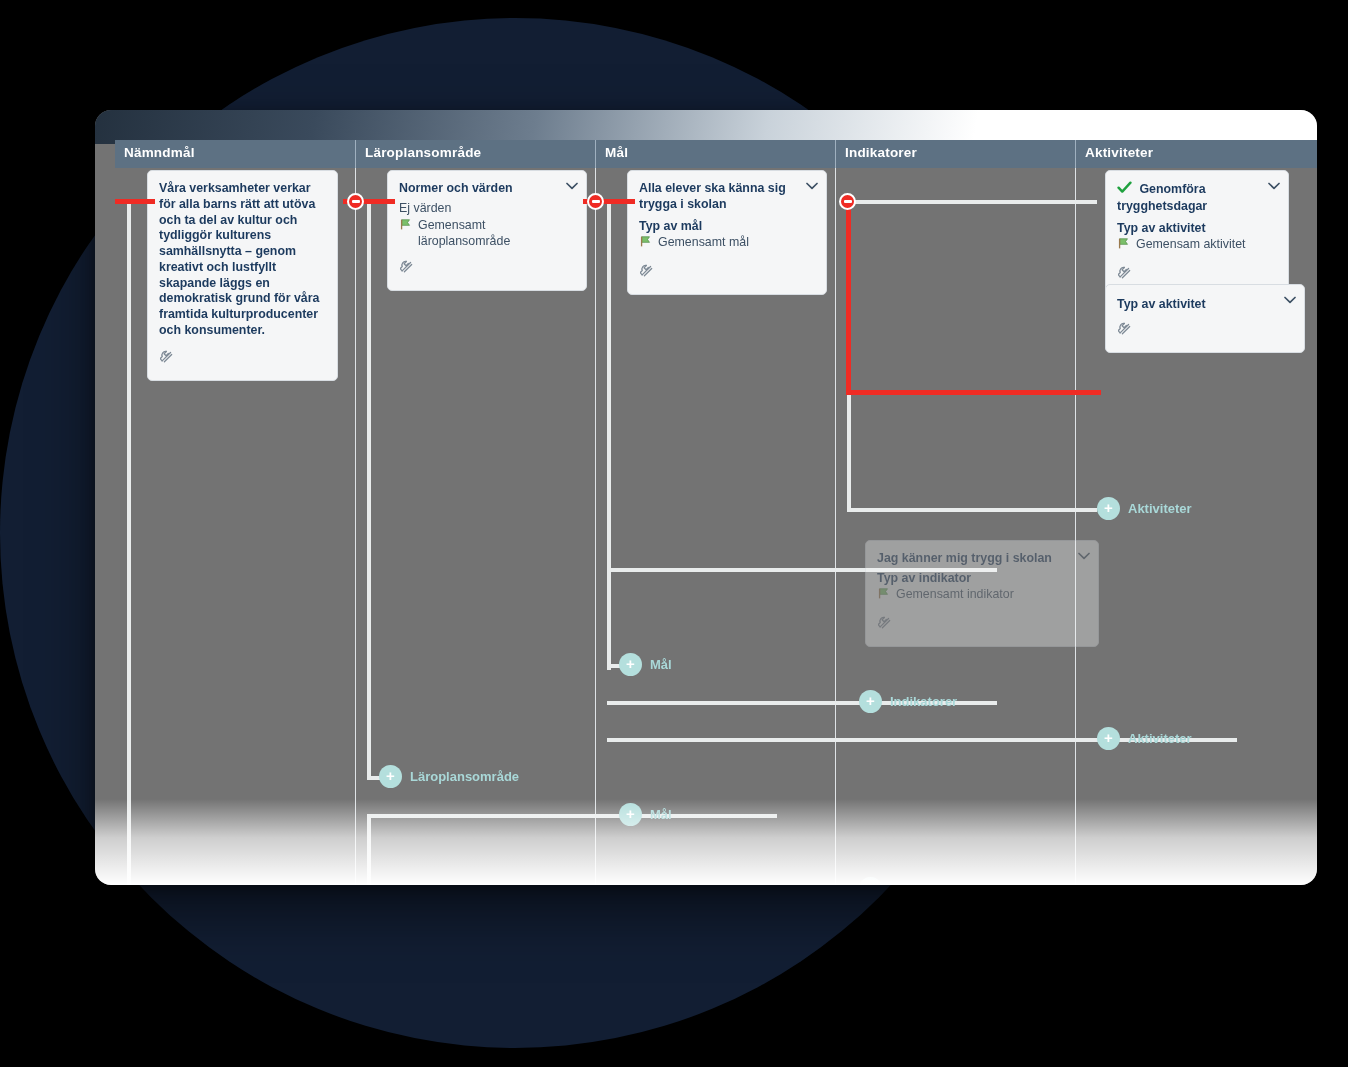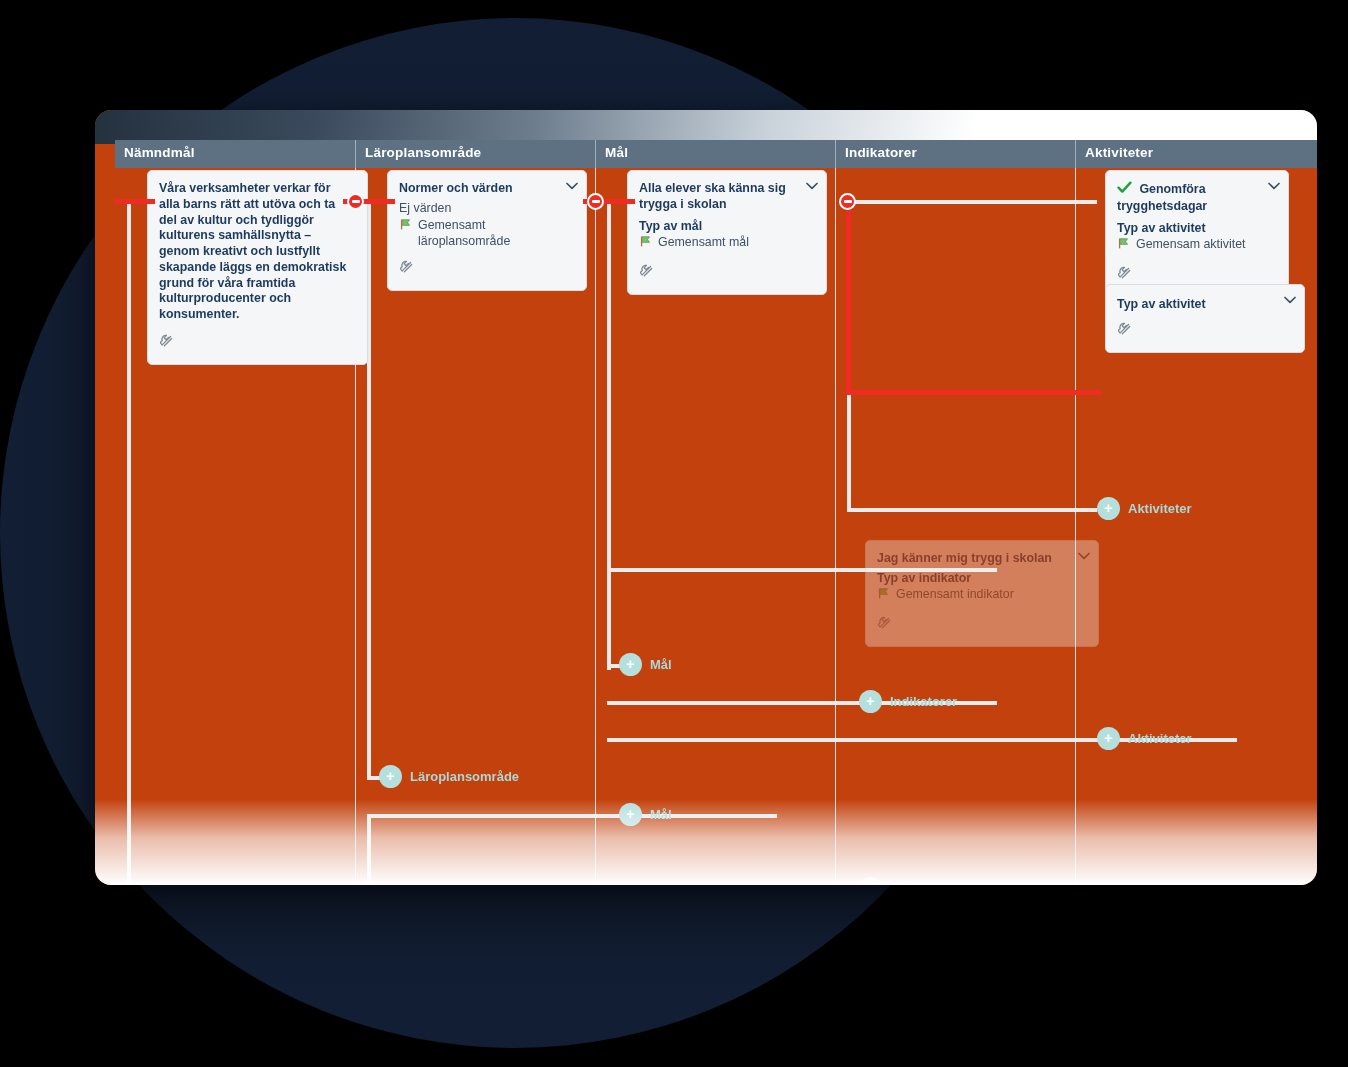--- a/index.html
+++ b/index.html
@@ -23,21 +23,21 @@
 
   
   #panel-wrap{
     position:absolute;
     left:95px; top:110px;
     width:1222px; height:775px;
   }
   #panel{
     position:absolute;
     inset:0;
-    background:#c2410c;
+    background:#737373;
     border-radius:16px;
     box-shadow:0 26px 60px rgba(0,0,0,.55), 0 4px 14px rgba(0,0,0,.35);
     overflow:hidden;
   }
   
   #panel-sheen{
     position:absolute;left:0;top:0;right:0;height:34px;
     background:linear-gradient(100deg,#24313f 0%,#3a4a5c 18%,#6d7d8e 36%,#c9d2da 55%,#ffffff 72%,#ffffff 100%);
     pointer-events:none;
   }
@@ -213,21 +213,21 @@
     <div class="node" style="left:232px; top:25px;">
           <i></i>
         </div>
     <div class="node" style="left:472px; top:25px;">
           <i></i>
         </div>
     <div class="node" style="left:724px; top:25px;">
           <i></i>
         </div>
 
-    <div class="card" style="left:32px;top:2px;width:221px;">
+    <div class="card" style="left:32px;top:2px;width:191px;">
       <div class="card-title" style="padding-right:2px">Våra verksamheter verkar för alla barns rätt att utöva och ta del av kultur och tydliggör kulturens samhällsnytta – genom kreativt och lustfyllt skapande läggs en demokratisk grund för våra framtida kulturproducenter och konsumenter.</div>
       <div class="wrench">
         <svg width="19" height="19" viewBox="0 0 24 24" fill="none" stroke="#7e8a96" stroke-width="1.6" stroke-linecap="round" stroke-linejoin="round">
           <path d="M9.2 4.4a4.6 4.6 0 0 0-5.1 6.4l-1.6 1.6a1.6 1.6 0 0 0 0 2.3l1.4 1.4"></path>
           <path d="M4 16.2 14.6 5.6"></path>
           <path d="M9.2 4.4 6.4 7.2l2.6 2.6 2.8-2.8"></path>
           <path d="M6.8 17.4 16 8.2"></path>
         </svg>
       </div>
     </div>

